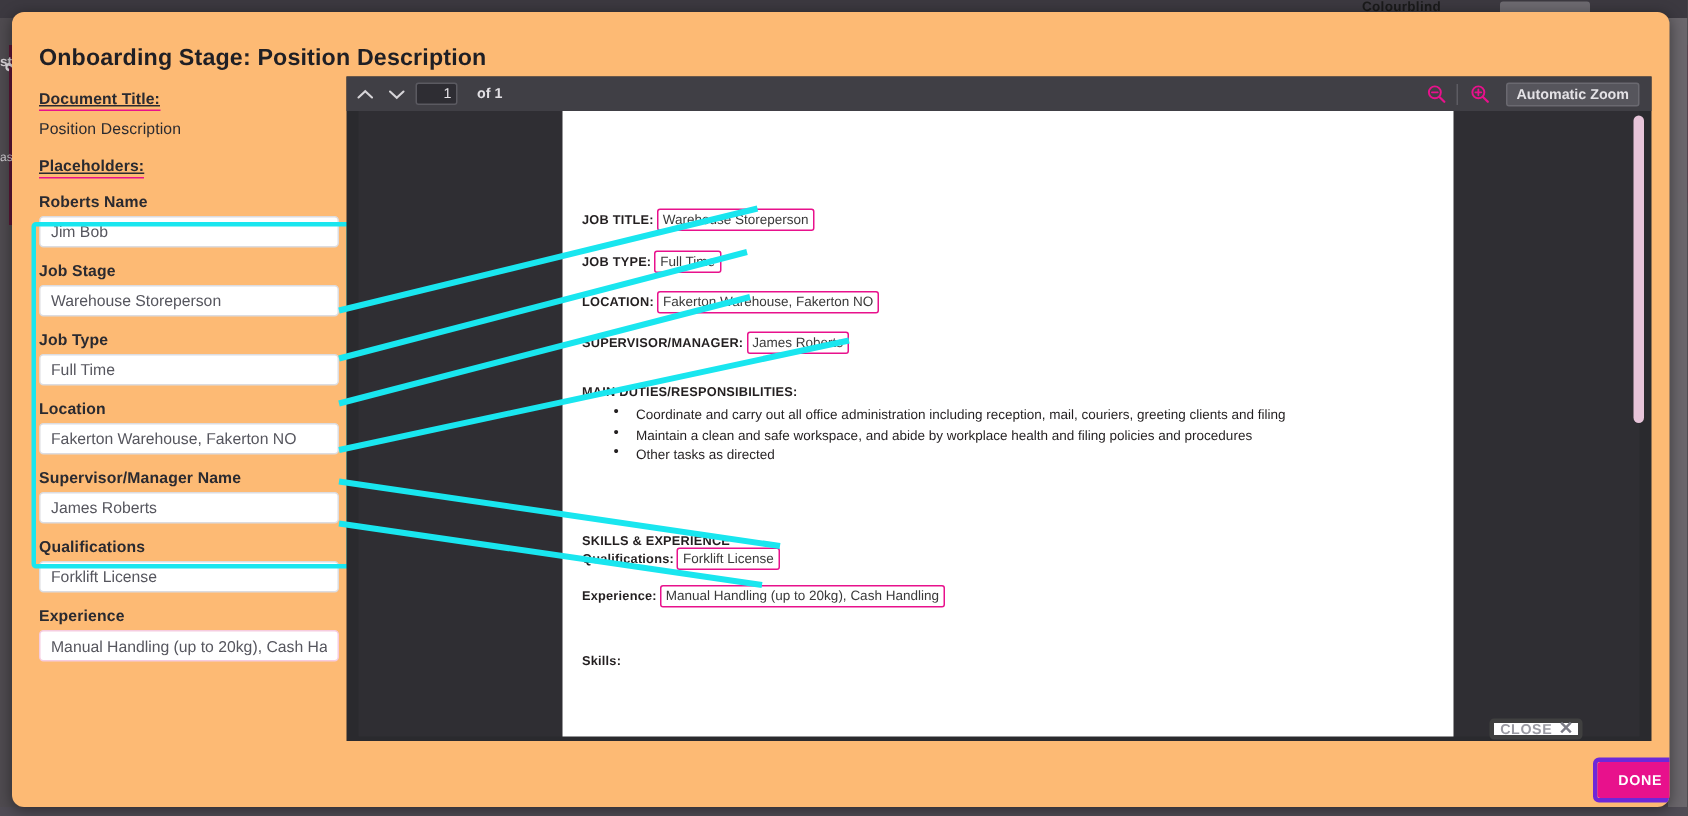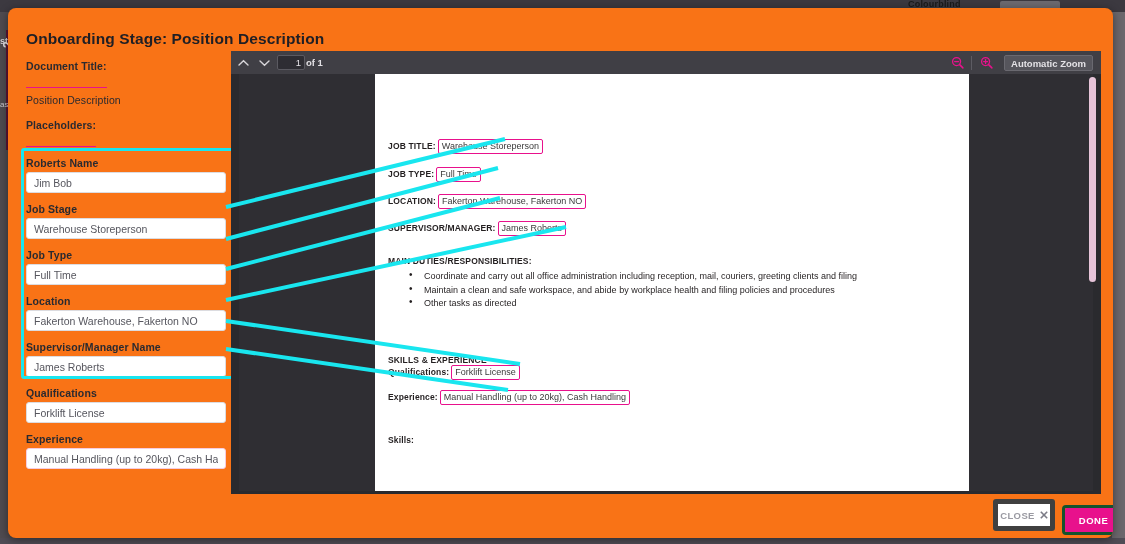--- a/index.html
+++ b/index.html
@@ -52,40 +52,41 @@
   }
   #bg-bottom-strip {
     position: absolute; left: 0; bottom: 0; width: 1125px; height: 6px;
     background: #504c55;
   }
 
   
   #modal {
     position: absolute; left: 8px; top: 8px;
     width: 1105px; height: 530px;
-    background: #f97316;
+    background: #fdba74;
     border-radius: 8px;
     box-shadow: 0 2px 10px rgba(0,0,0,.45);
     overflow: hidden;
   }
 
   #modal-title {
     position: absolute; left: 18px; top: 22px;
     font-size: 15.5px; font-weight: bold; color: #1f1f25;
     letter-spacing: .1px;
   }
 
   
   #form-panel { position: absolute; left: 18px; top: 48px; width: 210px; }
 
   .section-head {
     font-size: 10.5px; font-weight: bold; color: #2a2a30;
     border-bottom: 1.6px solid #e8118c;
-    display: inline-block; padding-bottom: 15px;
+    display: inline-block; padding-bottom: 1px;
     letter-spacing: .1px;
+    text-decoration: underline;
   }
   .static-value {
     font-size: 10.5px; color: #2a2a30; margin-top: 6px;
     letter-spacing: .1px;
   }
 
   .field { margin-top: 10px; }
   .field-label {
     font-size: 10.5px; font-weight: bold; color: #2a2a30;
     margin-bottom: 3px; letter-spacing: .1px; display: block;
@@ -133,21 +134,21 @@
     color: #d6d4d8; cursor: default;
   }
   #tb-page-input {
     width: 28px; height: 15px; margin-left: 4px;
     background: #2e2d33; border: 1px solid #5b5a61; border-radius: 2px;
     color: #e4e2e6; font-size: 9.5px; text-align: right;
     padding-right: 3px; font-family: "Liberation Sans", sans-serif;
     outline: none;
   }
   #tb-of-label {
-    margin-left: 1px; font-size: 9.5px; color: #e2e0e4; font-weight: bold;
+    margin-left: 13px; font-size: 9.5px; color: #e2e0e4; font-weight: bold;
   }
   #tb-right { margin-left: auto; display: flex; align-items: center; }
   .tb-zoom-btn {
     width: 22px; height: 19px;
     display: flex; align-items: center; justify-content: center;
   }
   #tb-divider { width: 1px; height: 14px; background: #5d5c63; margin: 0 3px; }
   #tb-zoom-select {
     margin-left: 7px; margin-right: 8px;
     font-size: 9.5px; font-weight: bold; color: #e4e2e6;
@@ -199,31 +200,31 @@
     line-height: 12.5px; padding-left: 36px; margin-bottom: 1px;
     max-width: 470px;
   }
   .doc-bullet::before {
     content: "\2022"; position: absolute; left: 21px; top: -1px;
     font-size: 10px; color: #231f20;
   }
 
   
   #btn-close {
-    position: absolute; left: 985px; top: 491px;
-    width: 62px; height: 32px;
-    border: 5px solid #404040; border-radius: 3px; background: #fff;
+    position: absolute; left: 985px; top: 471px;
+    width: 62px; height: 14px;
+    border: 3px solid #404040; border-radius: 3px; background: #fff;
     display: flex; align-items: center; justify-content: center; gap: 5px;
     font-size: 9.5px; font-weight: bold; color: #9a9aa2;
     letter-spacing: .4px;
   }
   #btn-done-wrap {
     position: absolute; left: 1054px; top: 497px;
     width: 63px; height: 30px;
-    border: 3px solid #14532d; border-radius: 4px;
+    border: 3px solid #6d28d9; border-radius: 4px;
     display: flex; align-items: center; justify-content: center;
   }
   #btn-done {
     width: 100%; height: 100%;
     background: #e8118c; border: none; border-radius: 2px;
     color: #ffffff; font-size: 9.5px; font-weight: bold;
     letter-spacing: .5px;
     font-family: "Liberation Sans", sans-serif;
     display: flex; align-items: center; justify-content: center;
   }

